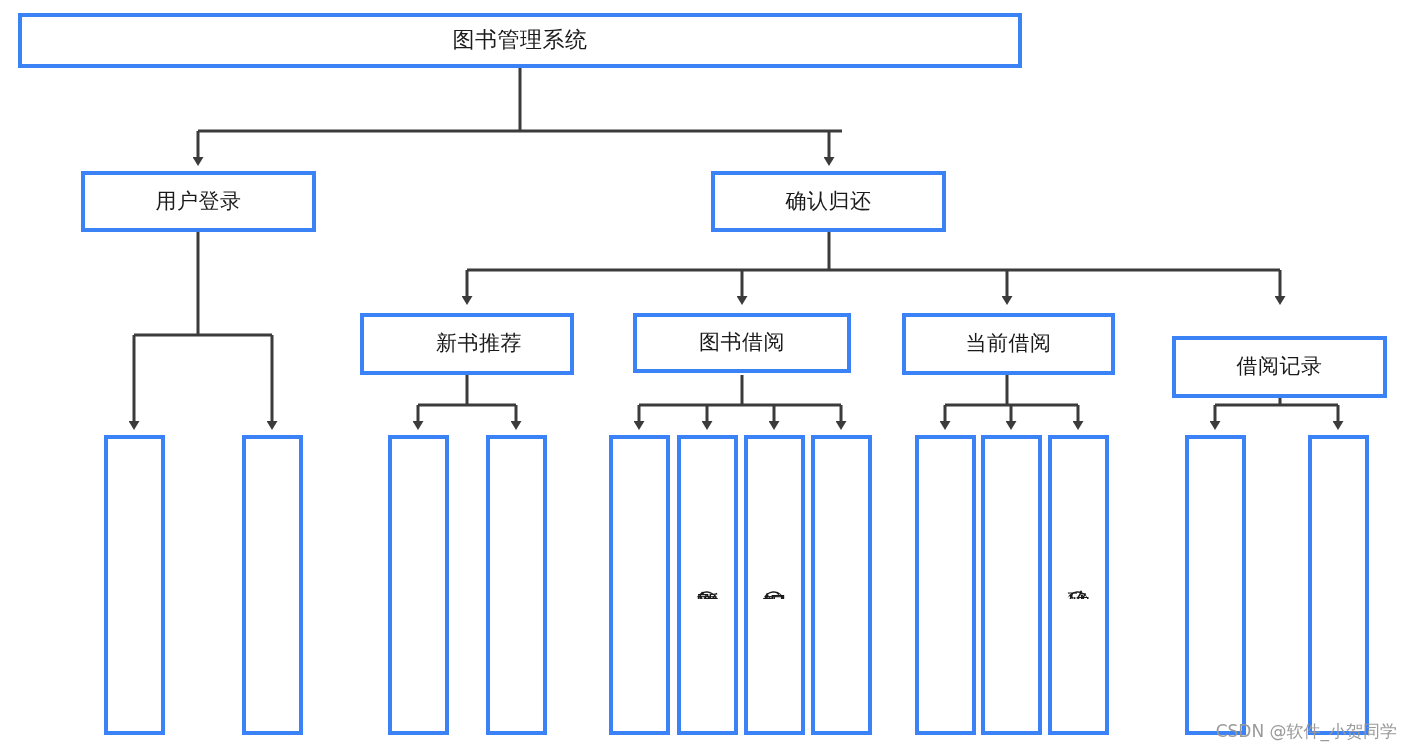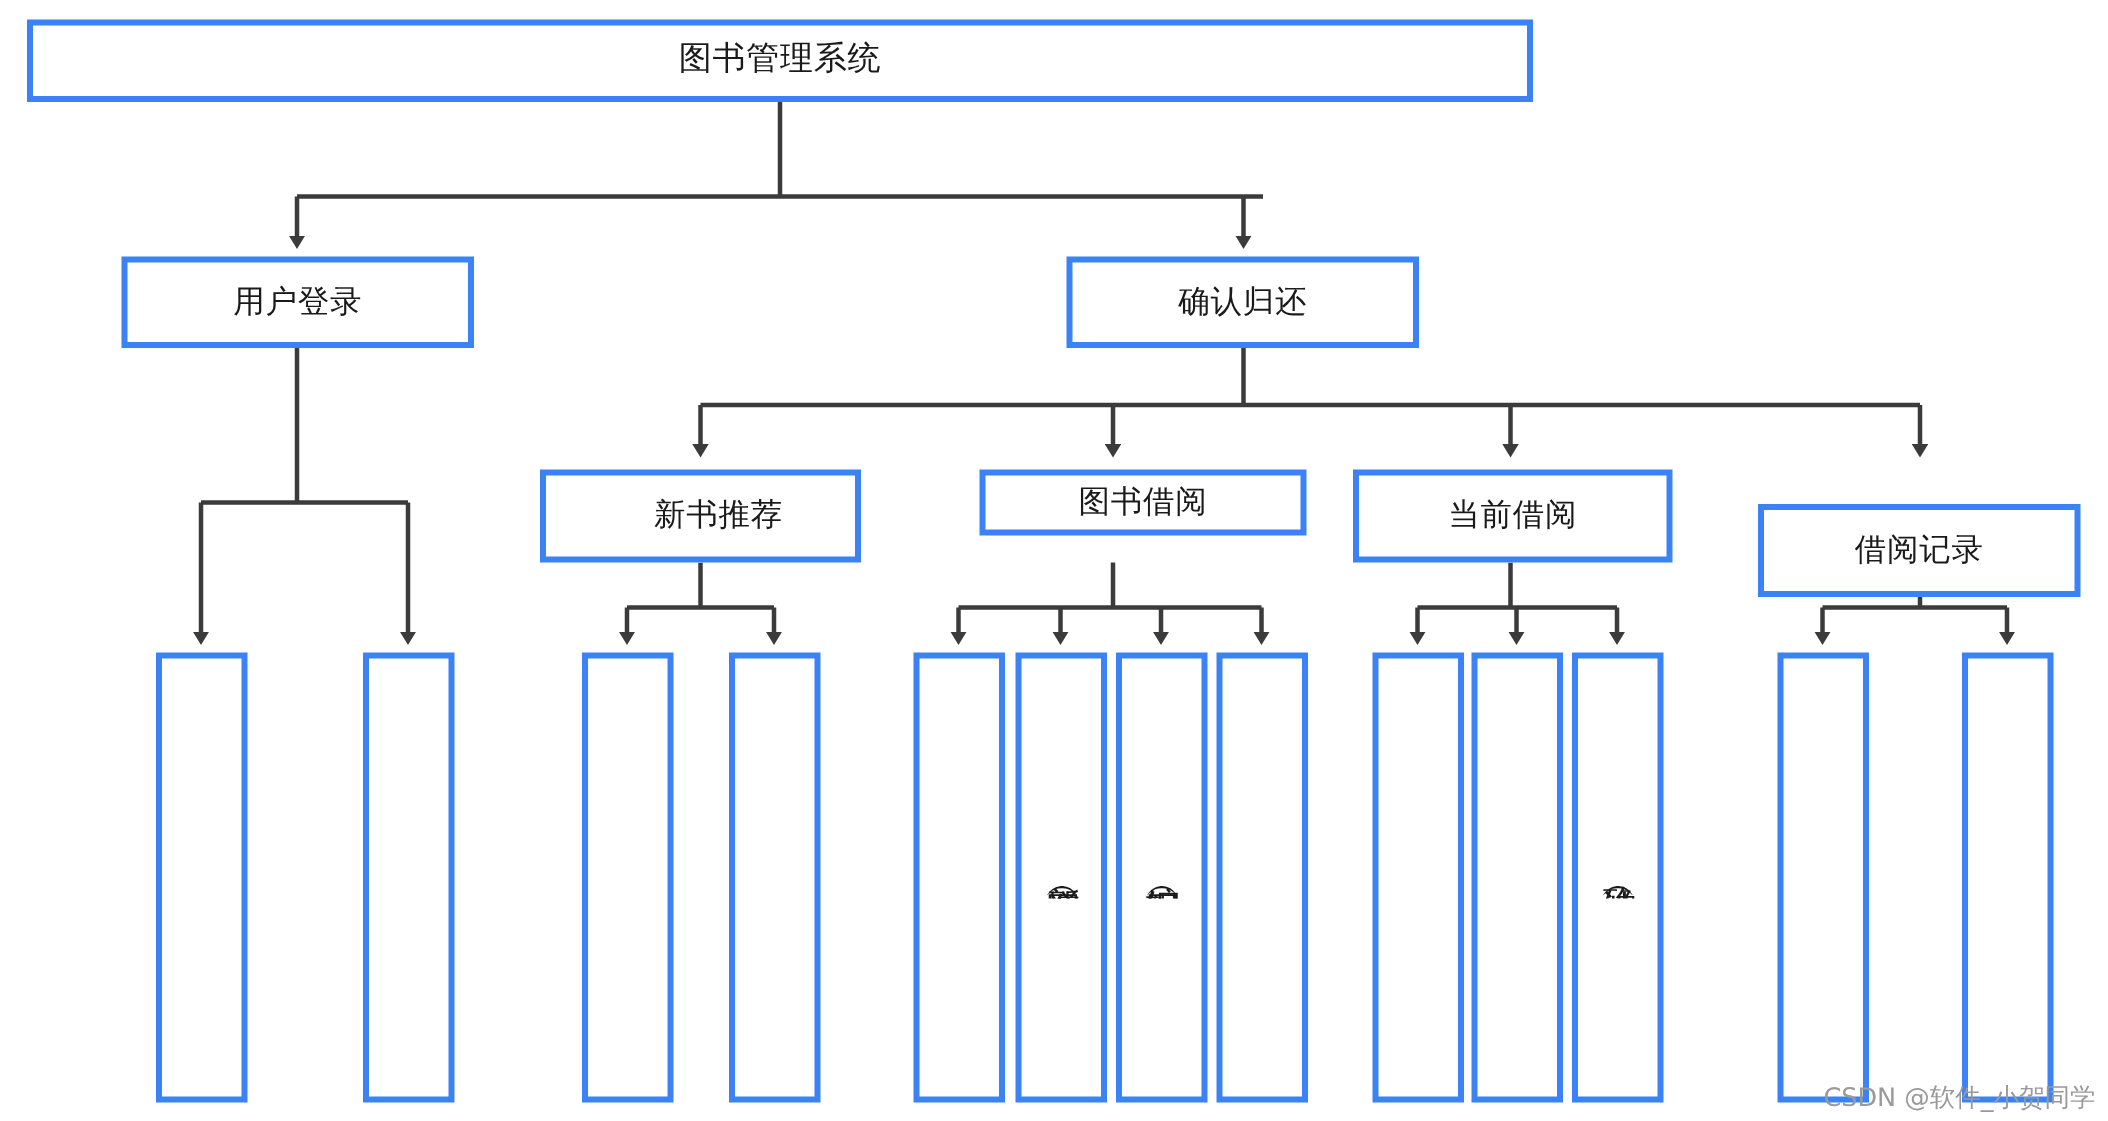--- a/index.html
+++ b/index.html
@@ -118,21 +118,21 @@
   <div class="node h" style="left:81px;top:171px;width:235px;height:61px;">
     <span class="lbl">用户登录</span>
   </div>
   <div class="node h" style="left:711px;top:171px;width:235px;height:61px;">
     <span class="lbl">确认归还</span>
   </div>
 
   <div class="node h" style="left:360px;top:313px;width:214px;height:62px;padding-left:24px;">
     <span class="lbl">新书推荐</span>
   </div>
-  <div class="node h" style="left:633px;top:313px;width:218px;height:44px;margin-left:20px;">
+  <div class="node h" style="left:633px;top:313px;width:218px;height:60px;">
     <span class="lbl">图书借阅</span>
   </div>
   <div class="node h" style="left:902px;top:313px;width:213px;height:62px;">
     <span class="lbl">当前借阅</span>
   </div>
   <div class="node h" style="left:1172px;top:313px;width:215px;height:62px;margin-top:23px;">
     <span class="lbl">借阅记录</span>
   </div>
 
   <div class="node v" style="left:104px;top:435px;width:61px;height:300px;">

